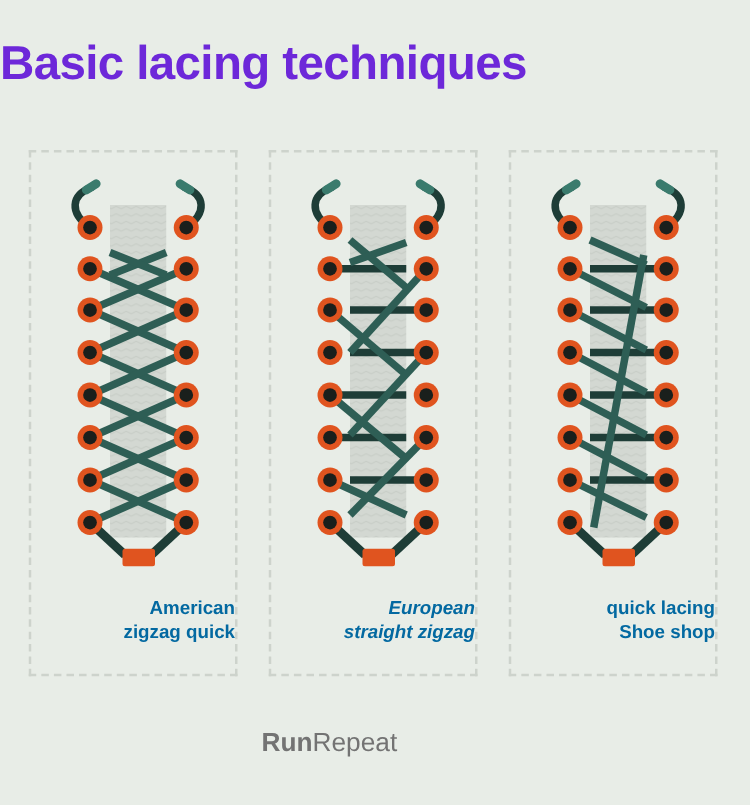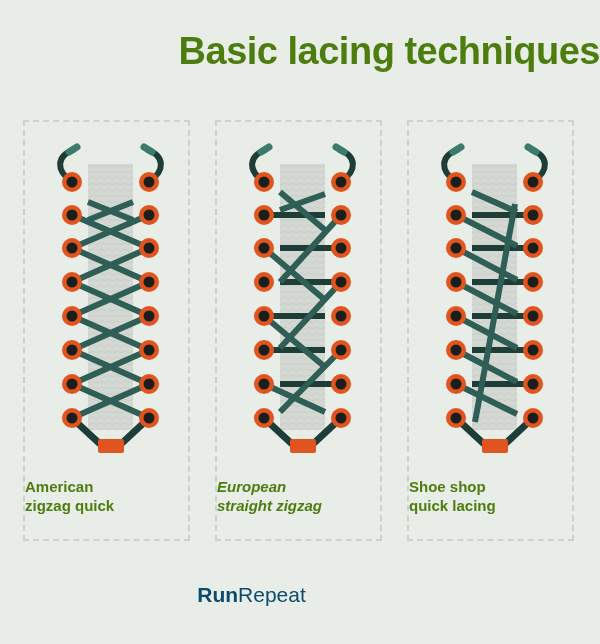--- a/index.html
+++ b/index.html
@@ -5,43 +5,43 @@
   html, body { margin: 0; padding: 0; }
   body {
     width: 600px; height: 644px;
     background: #e8ede7;
     position: relative;
     overflow: hidden;
     font-family: "Liberation Sans", "DejaVu Sans", sans-serif;
   }
   .title {
     position: absolute; left: 0; top: 30px; width: 600px;
-    text-align: right;
+    text-align: left;
     font-size: 38px; font-weight: bold;
-    color: #4d7c0f;
+    color: #6d28d9;
     letter-spacing: -0.5px;
   }
   .panel {
     position: absolute; top: 120px;
     width: 167px; height: 421px;
     border: 2px dashed #cdd3cc;
     box-sizing: border-box;
   }
   .panel svg { position: absolute; left: 0; top: 0; }
   .caption {
     position: absolute; left: 0; width: 100%;
     top: 355px;
-    text-align: left;
+    text-align: right;
     font-size: 15px; font-weight: bold;
-    color: #4d7c0f;
+    color: #0369a1;
     line-height: 19px;
   }
   .logo {
-    position: absolute; left: 0; width: 503px; top: 583px;
-    text-align: center; font-size: 21px; color: #0c4a6e;
+    position: absolute; left: 12px; width: 503px; top: 583px;
+    text-align: center; font-size: 21px; color: #737373;
   }
   .logo .run { font-weight: bold; }
 </style>
 </head>
 <body>
 
 <div class="title">Basic lacing techniques</div>
 
 <div class="panel" style="left:23px;">
   <svg width="167" height="421" viewBox="0 0 167 421">
@@ -288,20 +288,20 @@
           <circle cx="124" cy="228" r="5.5"></circle>
         <circle cx="47" cy="262" r="5.5"></circle>
           <circle cx="124" cy="262" r="5.5"></circle>
         <circle cx="47" cy="296" r="5.5"></circle>
           <circle cx="124" cy="296" r="5.5"></circle>
       </g>
     </g>
     <rect x="73" y="317" width="26" height="14" rx="2" fill="#e0541f"></rect>
   </svg>
   <div class="caption">
+    <div>quick lacing</div>
     <div>Shoe shop</div>
-    <div>quick lacing</div>
   </div>
 </div>
 
 <div class="logo">
   <span class="run">Run</span><span>Repeat</span>
 </div>
 
 </body></html>

